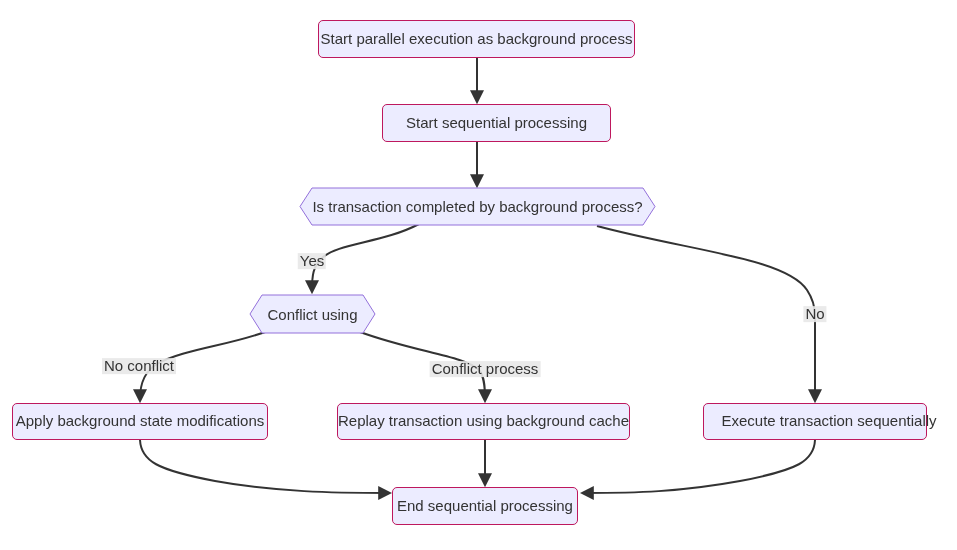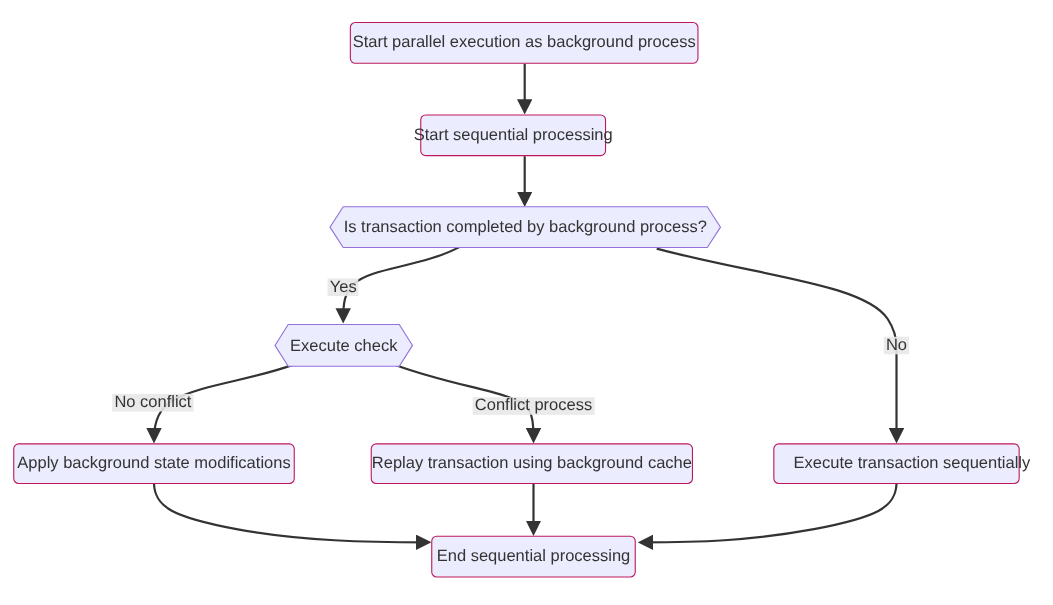--- a/index.html
+++ b/index.html
@@ -53,21 +53,21 @@
     position: absolute;
     transform: translate(-50%, -50%);
     background: rgba(232,232,232,0.9);
     color: #333333;
     font-size: 15px;
     line-height: 1.05;
     padding: 0 2px;
     white-space: nowrap;
   }
   .n-start-parallel { left: 318px; top: 20px;  width: 317px; height: 38px; }
-  .n-start-seq      { left: 382px; top: 104px; width: 169px; height: 38px; }
+  .n-start-seq      { left: 382px; top: 104px; width: 229px; height: 38px; }
   .n-apply          { left: 12px;  top: 403px; width: 256px; height: 37px; text-align: center; }
   .n-replay         { left: 337px; top: 403px; width: 293px; height: 37px; }
   .n-execute        { left: 703px; top: 403px; width: 224px; height: 37px; padding-left: 28px; }
   .n-end            { left: 392px; top: 487px; width: 186px; height: 38px; }
   .hl-completed     { left: 300px; top: 188px; width: 355px; height: 37px; }
   .hl-conflict      { left: 250px; top: 295px; width: 125px; height: 38px; }
   .el-yes               { left: 312px; top: 261px; }
   .el-no                { left: 815px; top: 314px; }
   .el-no-conflict       { left: 139px; top: 366px; }
   .el-conflict-detected { left: 485px; top: 369px; }
@@ -101,21 +101,21 @@
       <polygon points="262,295 363,295 375,314 363,333 262,333 250,314"></polygon>
     </g>
   </svg>
 
   <div class="node n-start-parallel">Start parallel execution as background process</div>
 
   <div class="node n-start-seq">Start sequential processing</div>
 
   <div class="hex-label hl-completed">Is transaction completed by background process?</div>
 
-  <div class="hex-label hl-conflict">Execute check</div>
+  <div class="hex-label hl-conflict">Conflict using</div>
 
   <div class="node n-apply">Apply background state modifications</div>
 
   <div class="node n-replay">Replay transaction using background cache</div>
 
   <div class="node n-execute">Execute transaction sequentially</div>
 
   <div class="node n-end">End sequential processing</div>
 
   <div class="edge-label el-yes">Yes</div>

